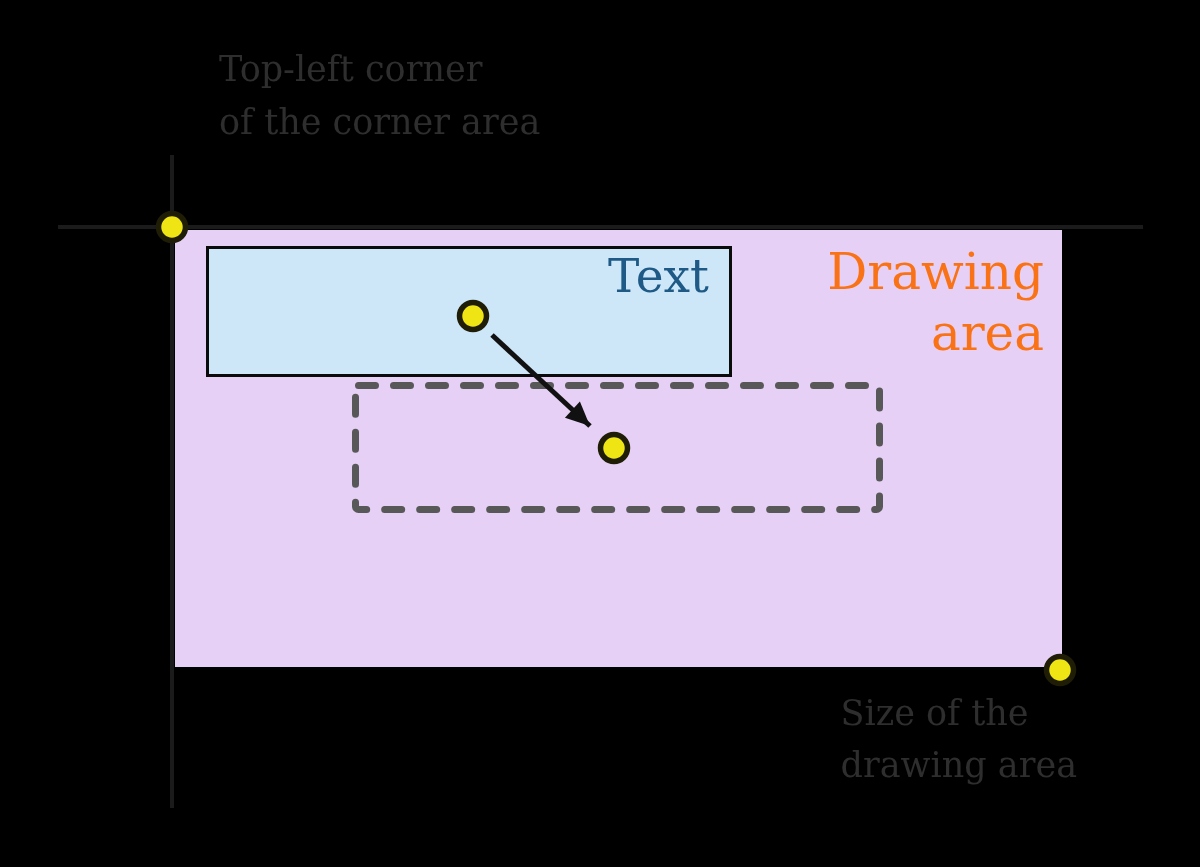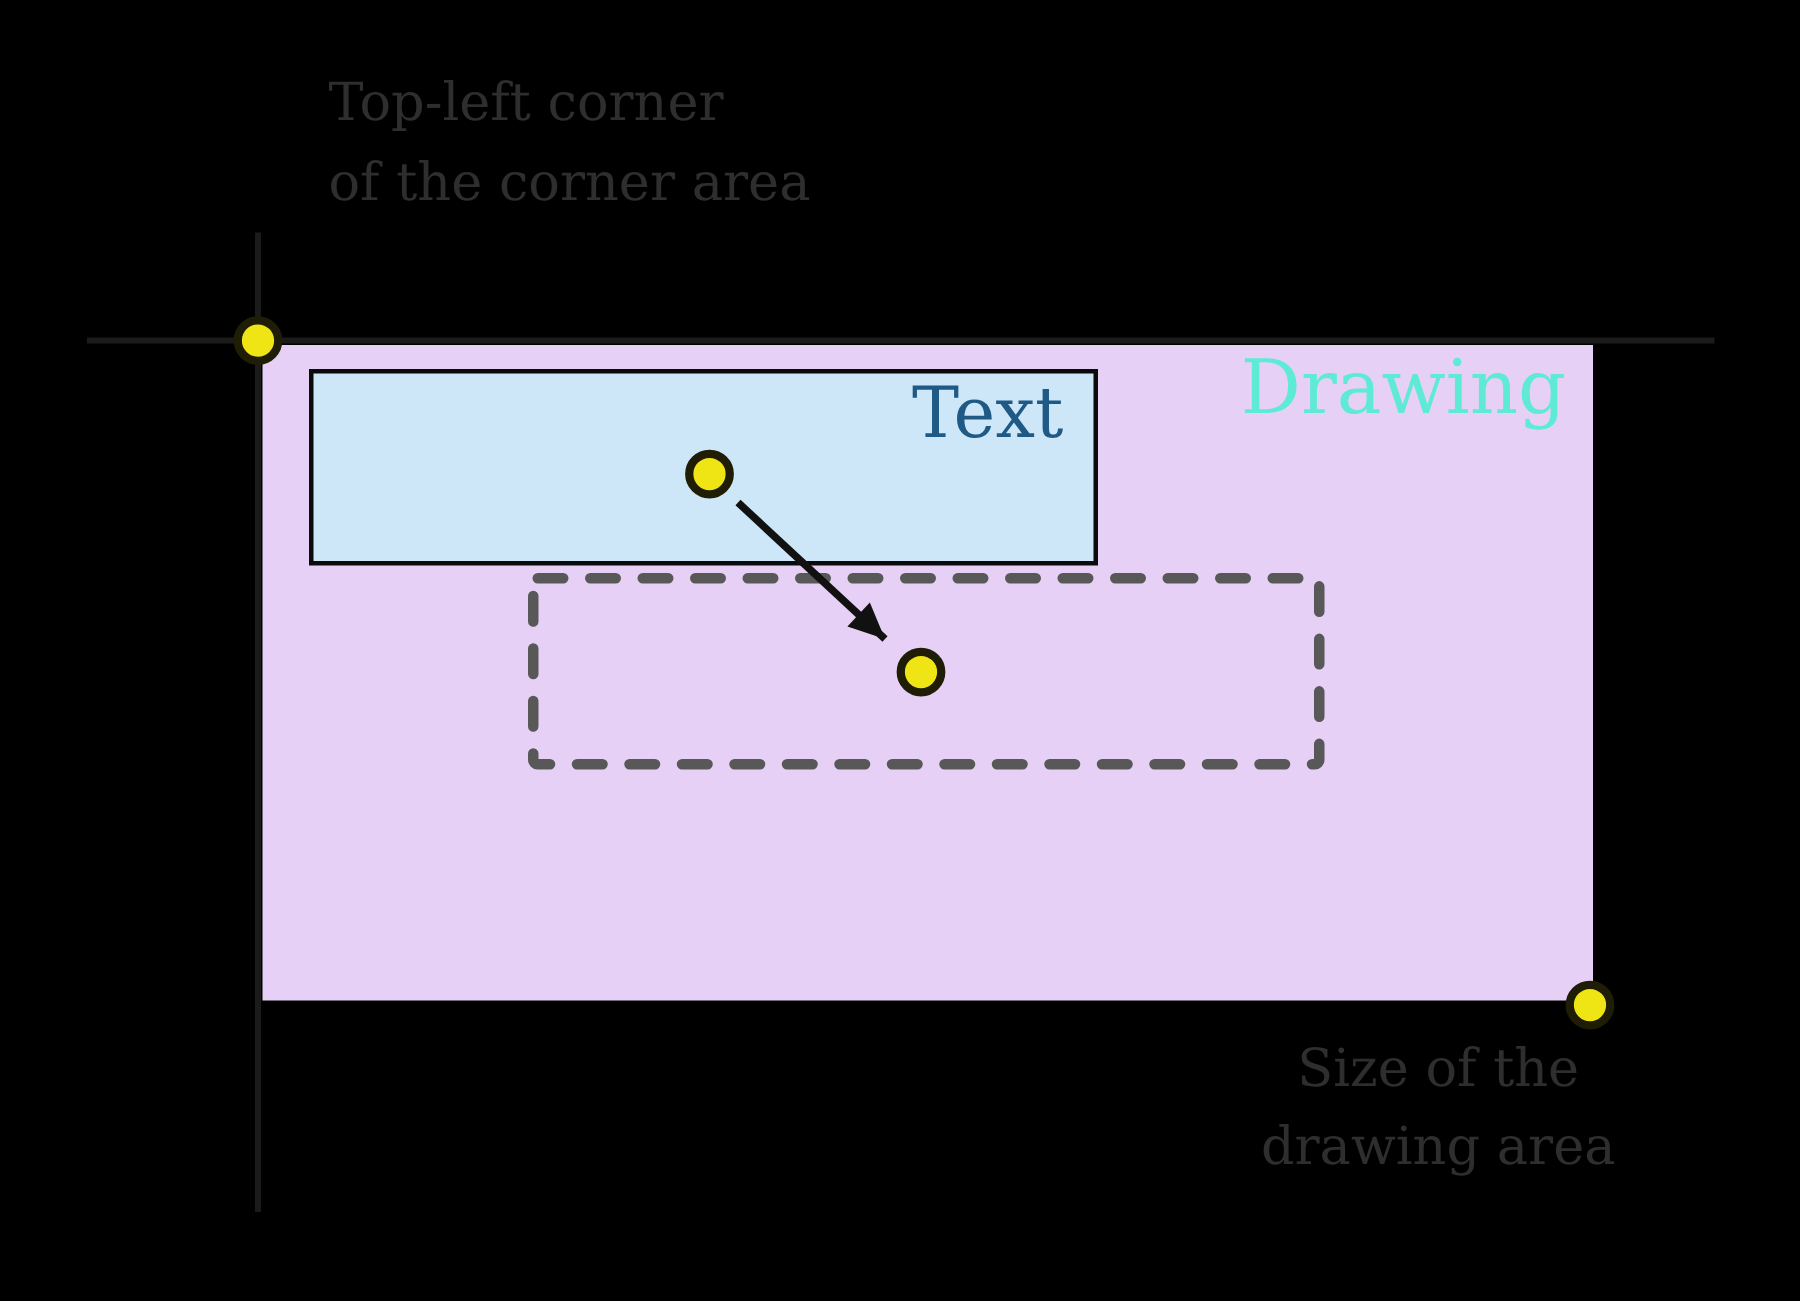--- a/index.html
+++ b/index.html
@@ -34,40 +34,40 @@
   
   .origin-label {
     left: 191px; top: 43px;
     font-size: 35px;
     line-height: 53px;
     color: #2e2e2e;
     white-space: nowrap;
     margin-left: 28px;
   }
   .drawing-area-label {
-    right: 156px; top: 228px;
+    right: 156px; top: 242px;
     font-size: 50px;
     line-height: 61px;
-    color: #5eead4;
+    color: #f97316;
     text-align: right;
     white-space: nowrap;
   }
   .text-box-label {
     left: 608px; top: 250px;
     font-size: 47px;
     line-height: 52px;
     color: #1e5a85;
     white-space: nowrap;
   }
   .size-label {
     right: 123px; top: 687px;
     font-size: 35px;
     line-height: 52px;
     color: #2e2e2e;
-    text-align: center;
+    text-align: left;
     white-space: nowrap;
   }
 
   svg.overlay {
     position: absolute;
     left: 0; top: 0;
     width: 1200px; height: 867px;
     pointer-events: none;
   }
 </style>
@@ -80,20 +80,21 @@
 
   <div class="abs text-box"></div>
 
   <div class="abs origin-label">
     <div>Top-left corner</div>
     <div>of the corner area</div>
   </div>
 
   <div class="abs drawing-area-label">
     <div>Drawing</div>
+    <div>area</div>
   </div>
 
   <div class="abs text-box-label">Text</div>
 
   <div class="abs size-label">
     <div>Size of the</div>
     <div>drawing area</div>
   </div>
 
   <svg class="overlay" viewBox="0 0 1200 867">

